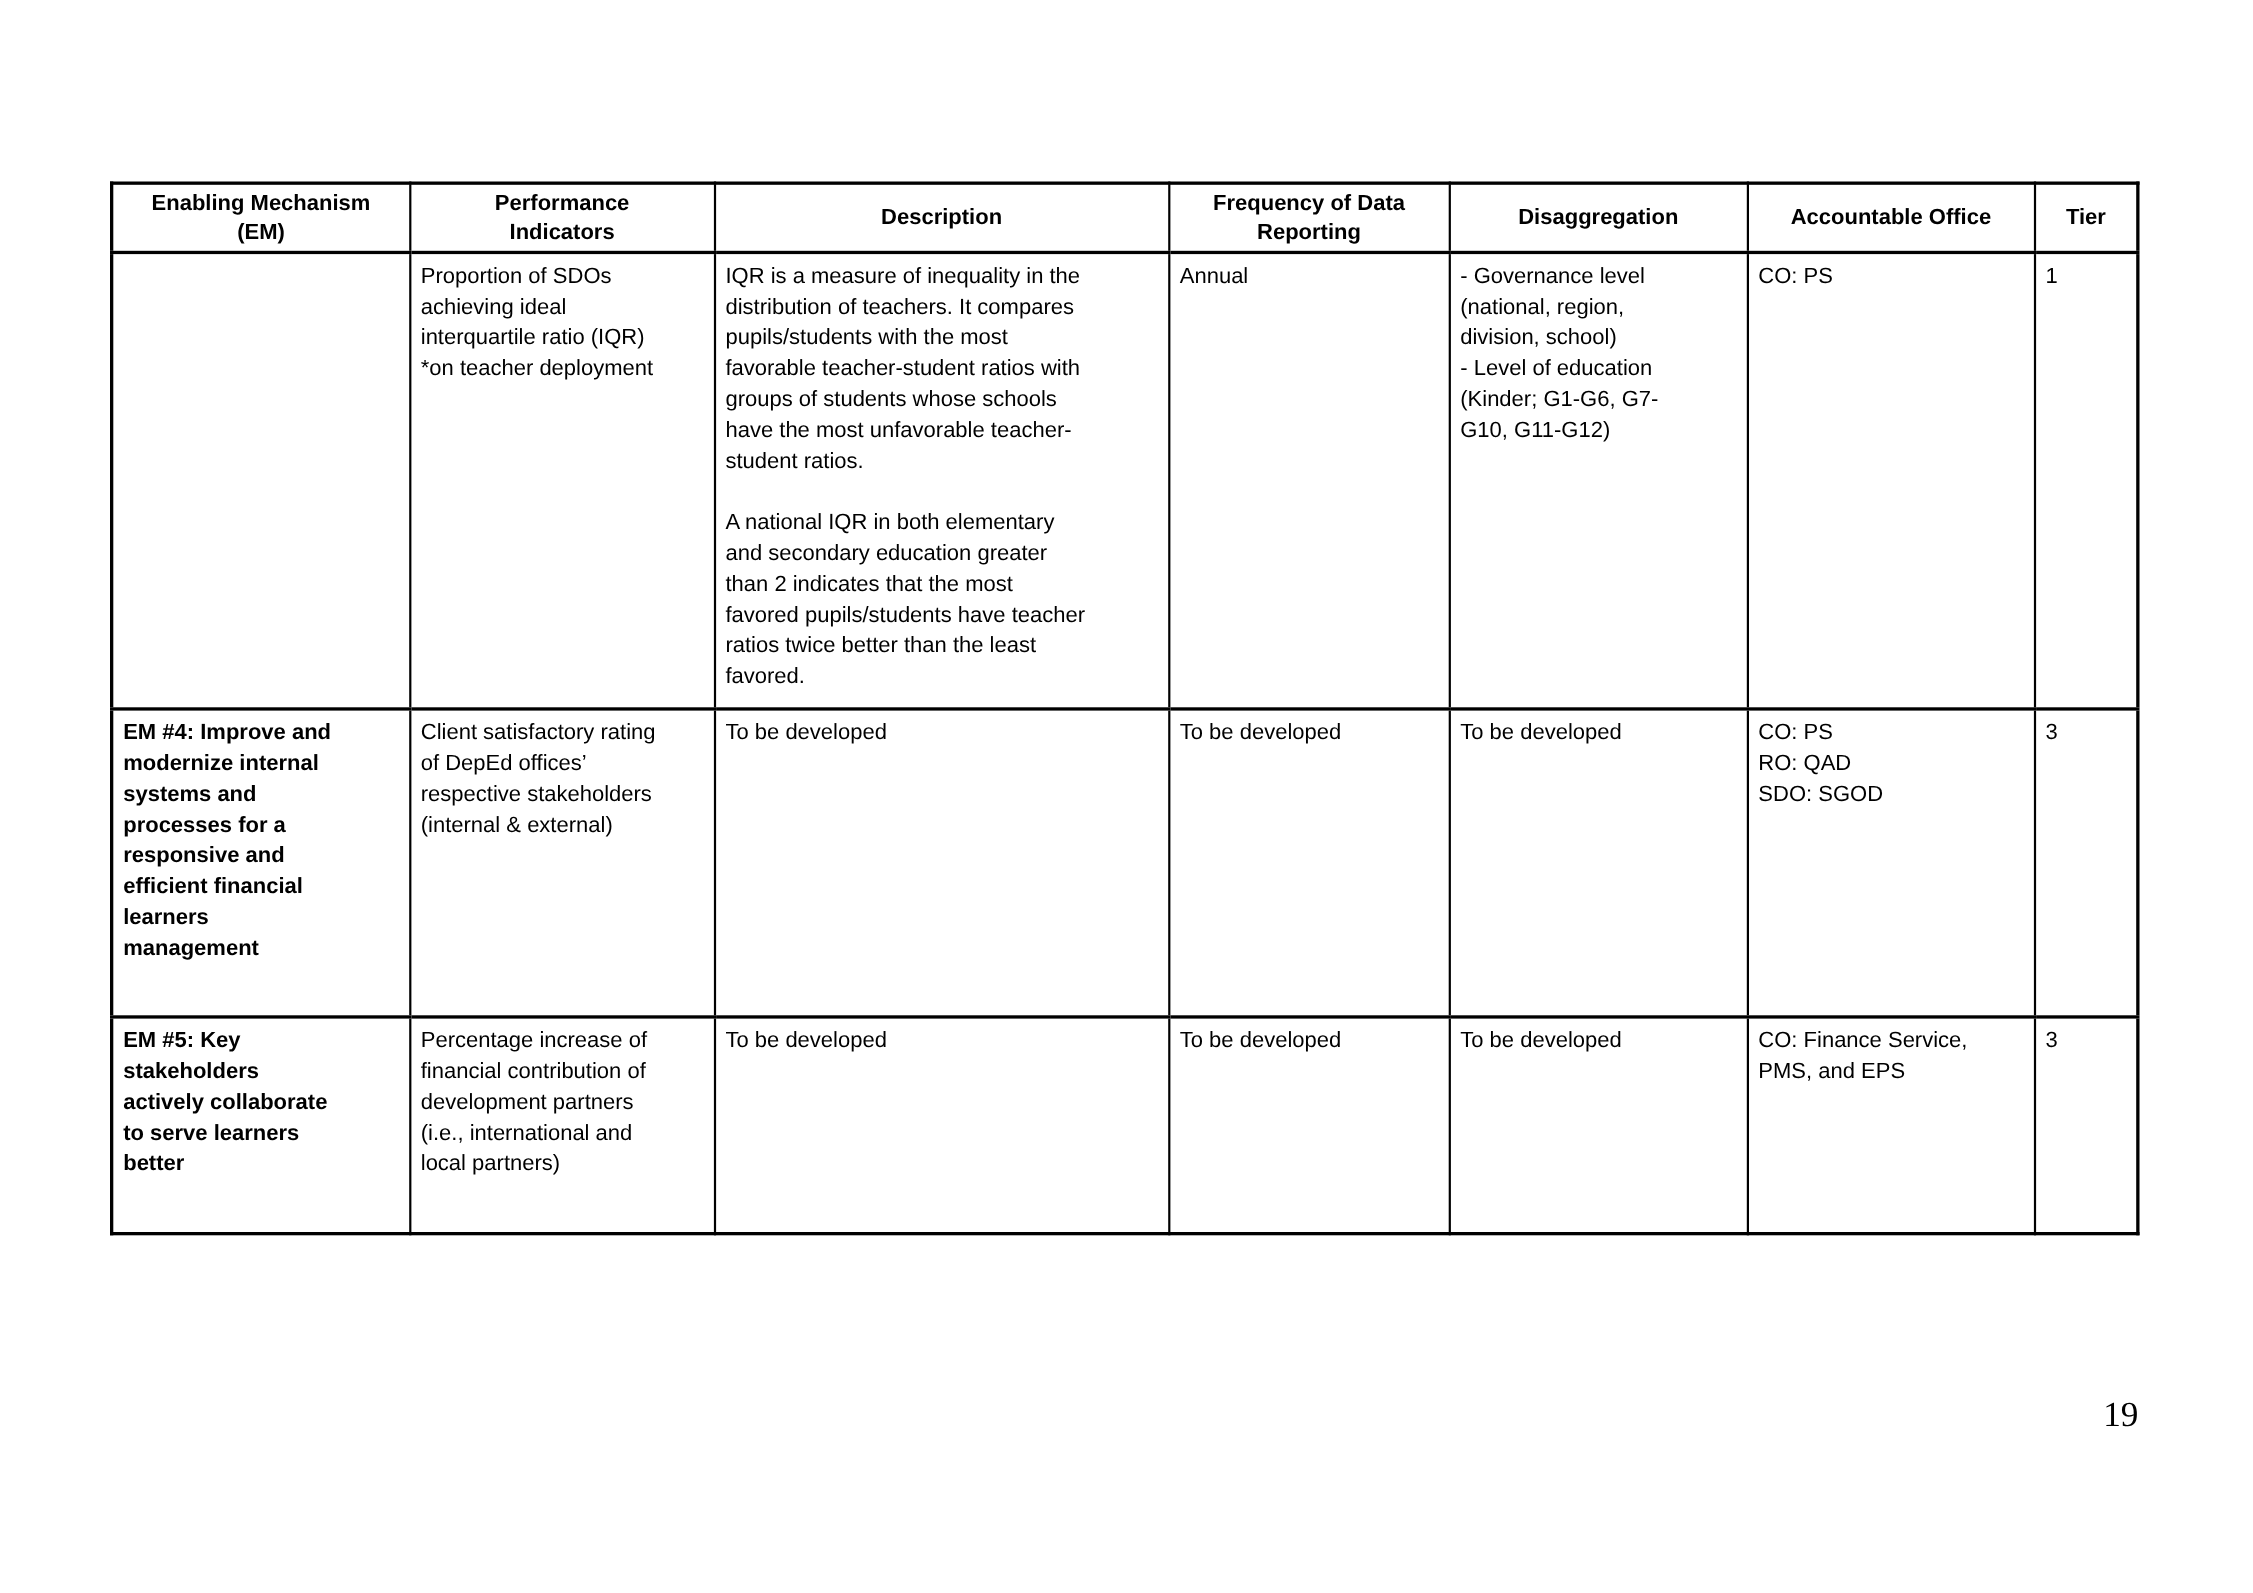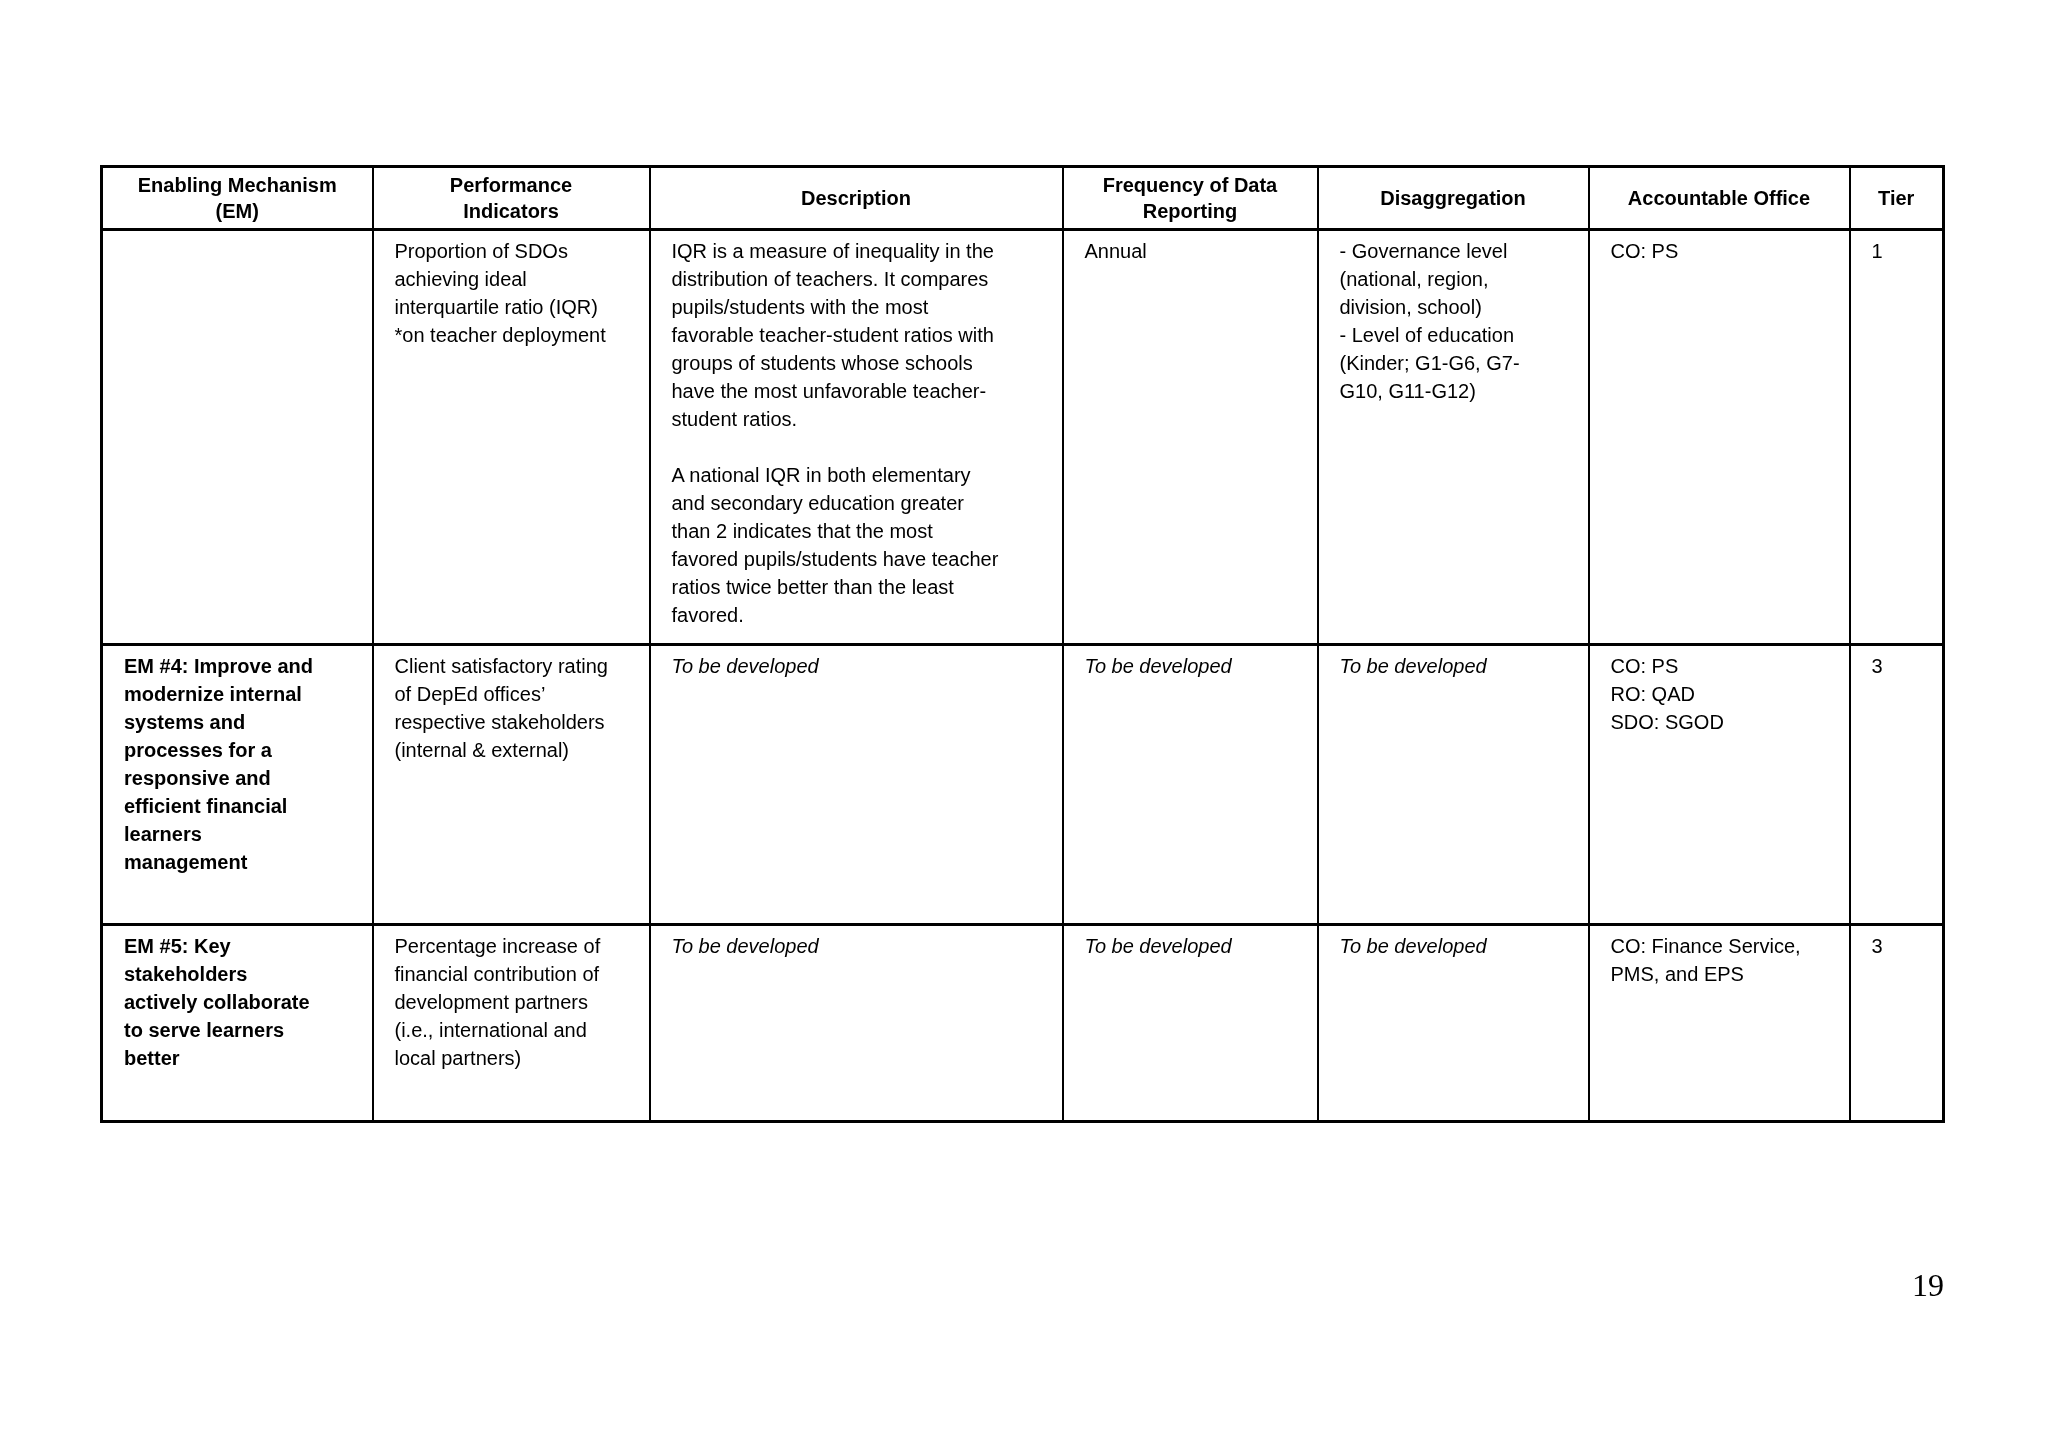--- a/index.html
+++ b/index.html
@@ -20,42 +20,42 @@
     width: 1843px;
     border-collapse: collapse;
     table-layout: fixed;
     border: 3px solid #000000;
     background: #ffffff;
   }
   .spec-table th, .spec-table td {
     border: 2px solid #000000;
     vertical-align: top;
     text-align: left;
-    padding: 6px 21px;
+    padding: 6px 9px;
     white-space: pre-line;
     font-size: 20px;
     line-height: 28px;
     overflow: hidden;
     word-wrap: break-word;
   }
   .spec-table thead th {
     font-weight: bold;
     text-align: center;
     vertical-align: middle;
     line-height: 26px;
     padding: 4px 6px;
     border-bottom: 3px solid #000000;
   }
   .spec-table tbody td { border-top: 3px solid #000000; }
   tr.header-row { height: 63px; }
   tr.body-row-1 { height: 415px; }
   tr.body-row-2 { height: 280px; }
   tr.body-row-3 { height: 197px; }
   td.em-cell { font-weight: bold; }
-  td.italic { font-style: italic; }
+  td.italic { }
   .page-number {
     position: absolute;
     left: 1912px;
     top: 1268px;
     font-family: "Liberation Serif", serif;
     font-size: 32px;
     line-height: 34px;
     color: #000000;
   }
 </style>

